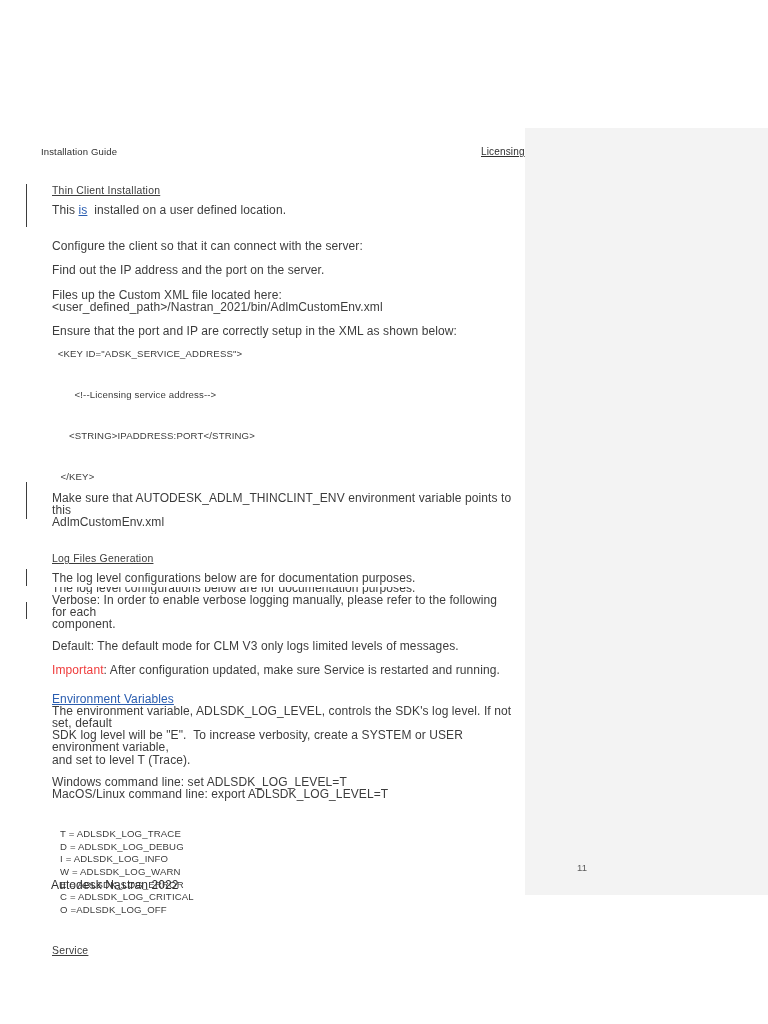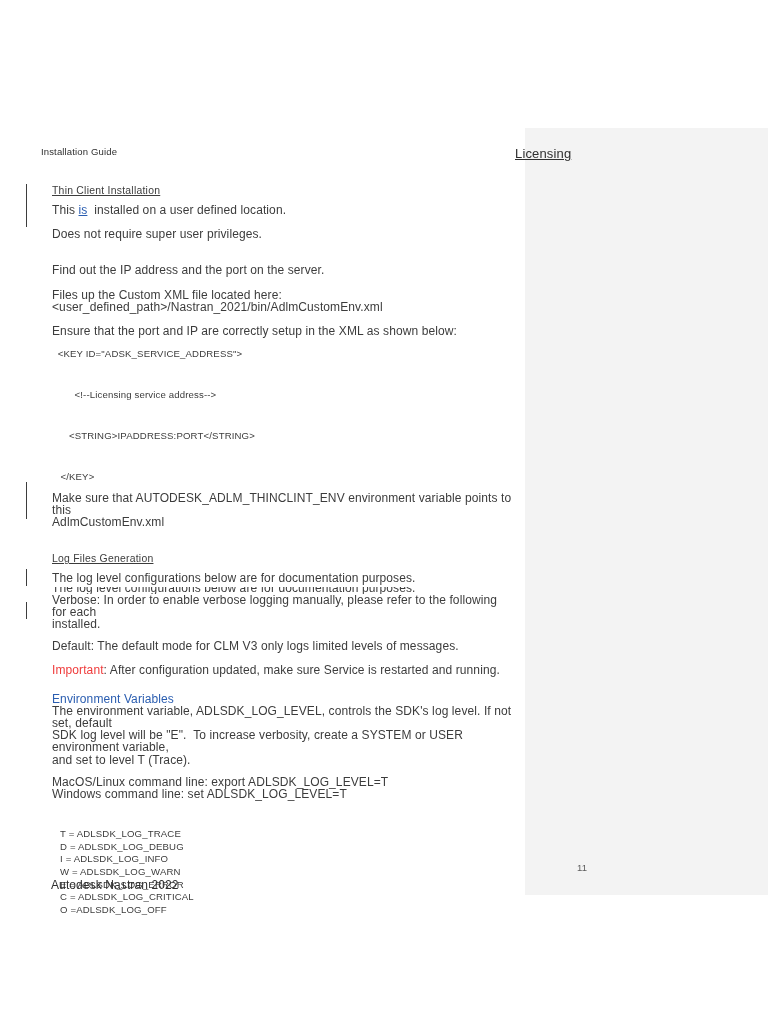--- a/index.html
+++ b/index.html
@@ -49,23 +49,23 @@
     position: absolute;
     left: 41px;
     top: 0;
     font-size: 9.5px;
     letter-spacing: 0.15px;
     color: #2f2f2f;
     white-space: nowrap;
   }
   .running-header .hdr-right {
     position: absolute;
-    left: 515px;
+    left: 481px;
     top: 0;
-    font-size: 13px;
+    font-size: 10px;
     letter-spacing: 0.15px;
     color: #2f2f2f;
     white-space: nowrap;
     text-decoration: underline;
   }
 
   
   .body-col {
     position: absolute;
     left: 52px;
@@ -99,20 +99,21 @@
   .gap-2  { height: 2px; }
   .gap-4  { height: 4px; }
 
   
   .tc-link {
     color: #2a5db0;
     text-decoration: underline;
   }
   .doc-link {
     color: #2a5db0;
+    text-decoration: underline;
   }
   .important-tag {
     color: #ef3b3b;
   }
 
   
   .xml-block {
     font-size: 9.6px;
     line-height: 20.5px;
     letter-spacing: 0.15px;
@@ -201,23 +202,23 @@
   <div class="change-bar" id="change-bar-4"></div>
 
   <div class="body-col">
 
     <div class="sub-head">Thin Client Installation</div>
     <div class="gap-7"></div>
 
     <div class="para"><span>This </span><span class="tc-link">is</span><span>  installed on a user defined location.</span></div>
     <div class="gap-12"></div>
 
-    <div class="para">Does not require super user privileges.</div>
-    <div class="gap-12"></div>
-
+    <div class="gap-12"></div>
+
+    <div class="para">Configure the client so that it can connect with the server:</div>
     <div class="gap-12"></div>
 
     <div class="para">Find out the IP address and the port on the server.</div>
     <div class="gap-12"></div>
 
     <div class="para">Files up the Custom XML file located here:</div>
     <div class="para">&lt;user_defined_path&gt;/Nastran_2021/bin/AdlmCustomEnv.xml</div>
     <div class="gap-12"></div>
 
     <div class="para">Ensure that the port and IP are correctly setup in the XML as shown below:</div>
@@ -241,52 +242,53 @@
     <div class="gap-7"></div>
 
     <div class="para">The log level configurations below are for documentation purposes.</div>
     <div class="gap-2"></div>
 
     <div class="clipped-line-wrap">
       <div class="para">The log level configurations below are for documentation purposes.</div>
     </div>
 
     <div class="para">Verbose: In order to enable verbose logging manually, please refer to the following for each
-installed.</div>
+component.</div>
     <div class="gap-10"></div>
 
     <div class="para">Default: The default mode for CLM V3 only logs limited levels of messages.</div>
     <div class="gap-12"></div>
 
     <div class="para"><span class="important-tag">Important</span><span>: After configuration updated, make sure Service is restarted and running.</span></div>
 
     <div class="gap-16"></div>
 
     <div class="para"><span class="doc-link">Environment Variables</span></div>
 
     <div class="para">The environment variable, ADLSDK_LOG_LEVEL, controls the SDK's log level. If not set, default
 SDK log level will be "E".  To increase verbosity, create a SYSTEM or USER environment variable,
 and set to level T (Trace).</div>
     <div class="gap-10"></div>
 
+    <div class="para">Windows command line: set ADLSDK_LOG_LEVEL=T</div>
     <div class="para">MacOS/Linux command line: export ADLSDK_LOG_LEVEL=T</div>
-    <div class="para">Windows command line: set ADLSDK_LOG_LEVEL=T</div>
 
     <div class="gap-20"></div>
 
     <div class="settings-list">T = ADLSDK_LOG_TRACE
 D = ADLSDK_LOG_DEBUG
 I = ADLSDK_LOG_INFO
 W = ADLSDK_LOG_WARN
 E = ADLSDK_LOG_ERROR
 C = ADLSDK_LOG_CRITICAL
 O =ADLSDK_LOG_OFF</div>
 
     <div class="gap-20"></div>
 
+    <div class="sub-head">Service</div>
 
   </div>
 
   <div class="running-footer">
     <div class="ftr-left">Autodesk Nastran 2022</div>
     <div class="ftr-page">11</div>
   </div>
 
 </div>
 

